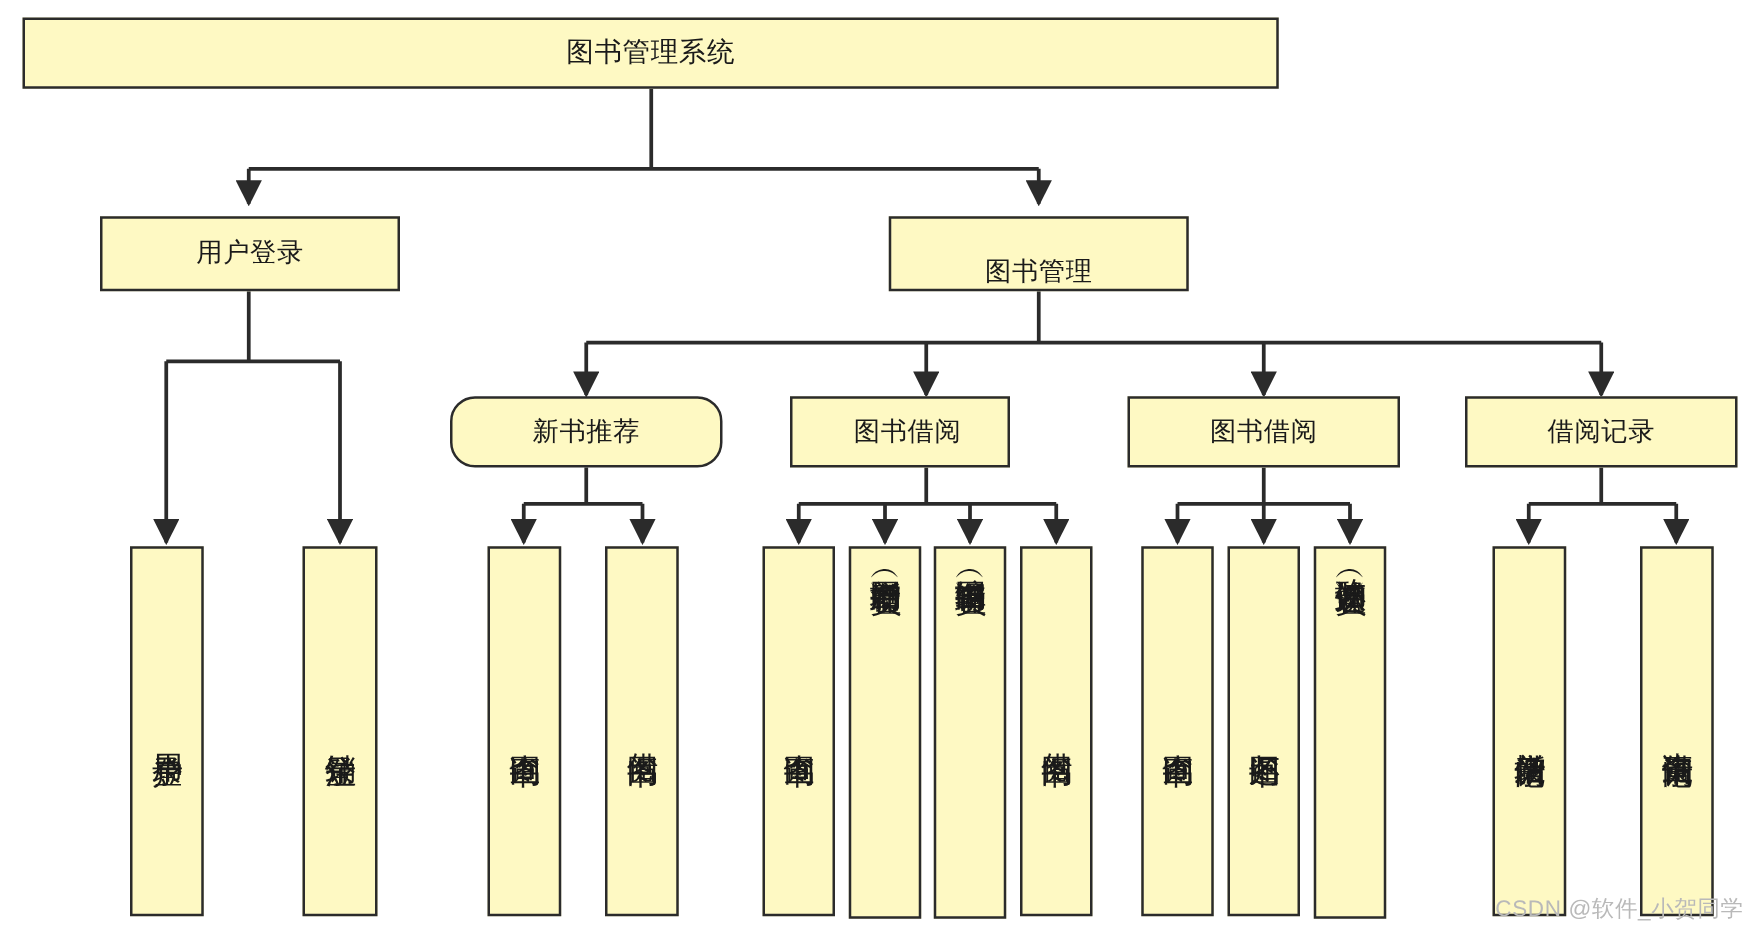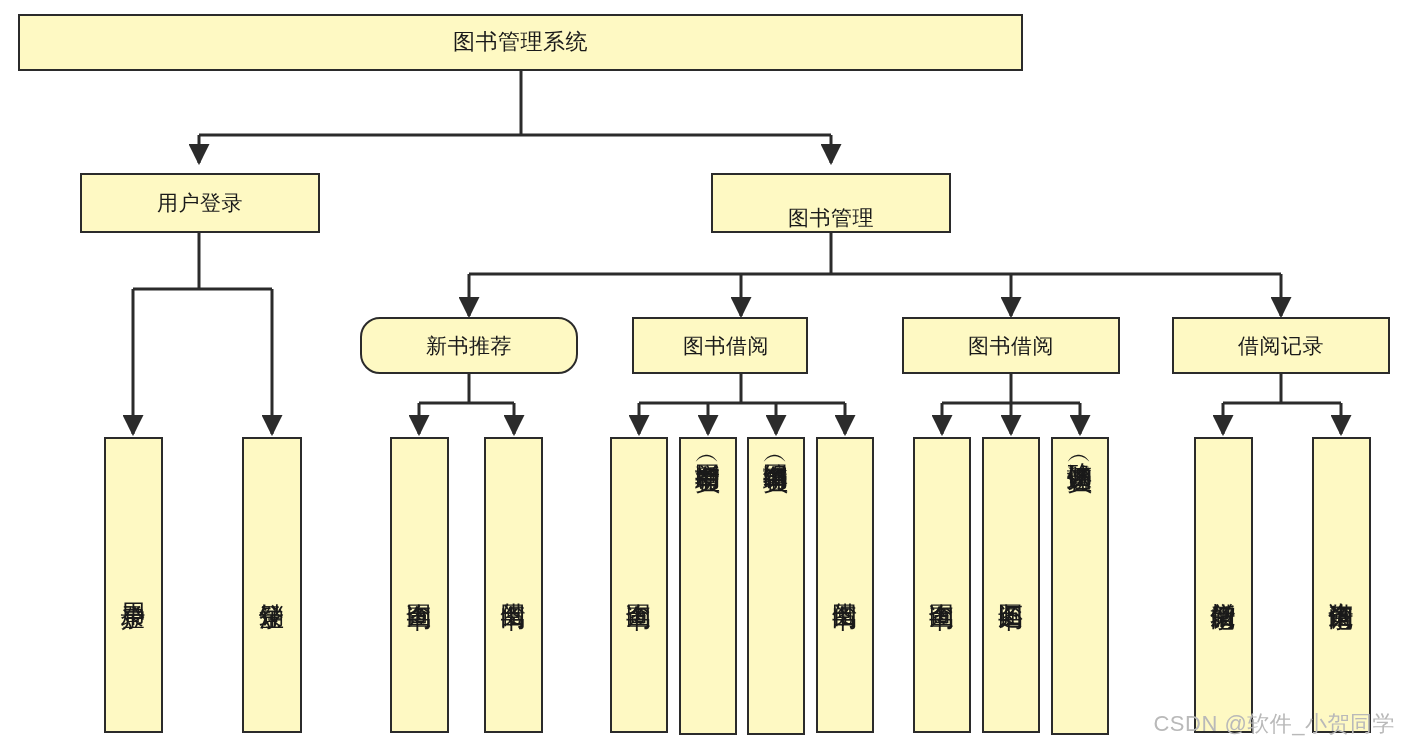--- a/index.html
+++ b/index.html
@@ -68,21 +68,21 @@
     padding-top: 4px;
   }
   .node.vert.mid {
     align-items: center;
     padding-top: 0;
   }
   #watermark {
     position: absolute;
     right: 10px;
     bottom: 8px;
-    font-size: 22px;
+    font-size: 18px;
     color: #b9b9b9;
     letter-spacing: 0.5px;
     z-index: 5;
     white-space: nowrap;
   }
 </style>
 </head>
 <body>
 
 <div id="canvas">

